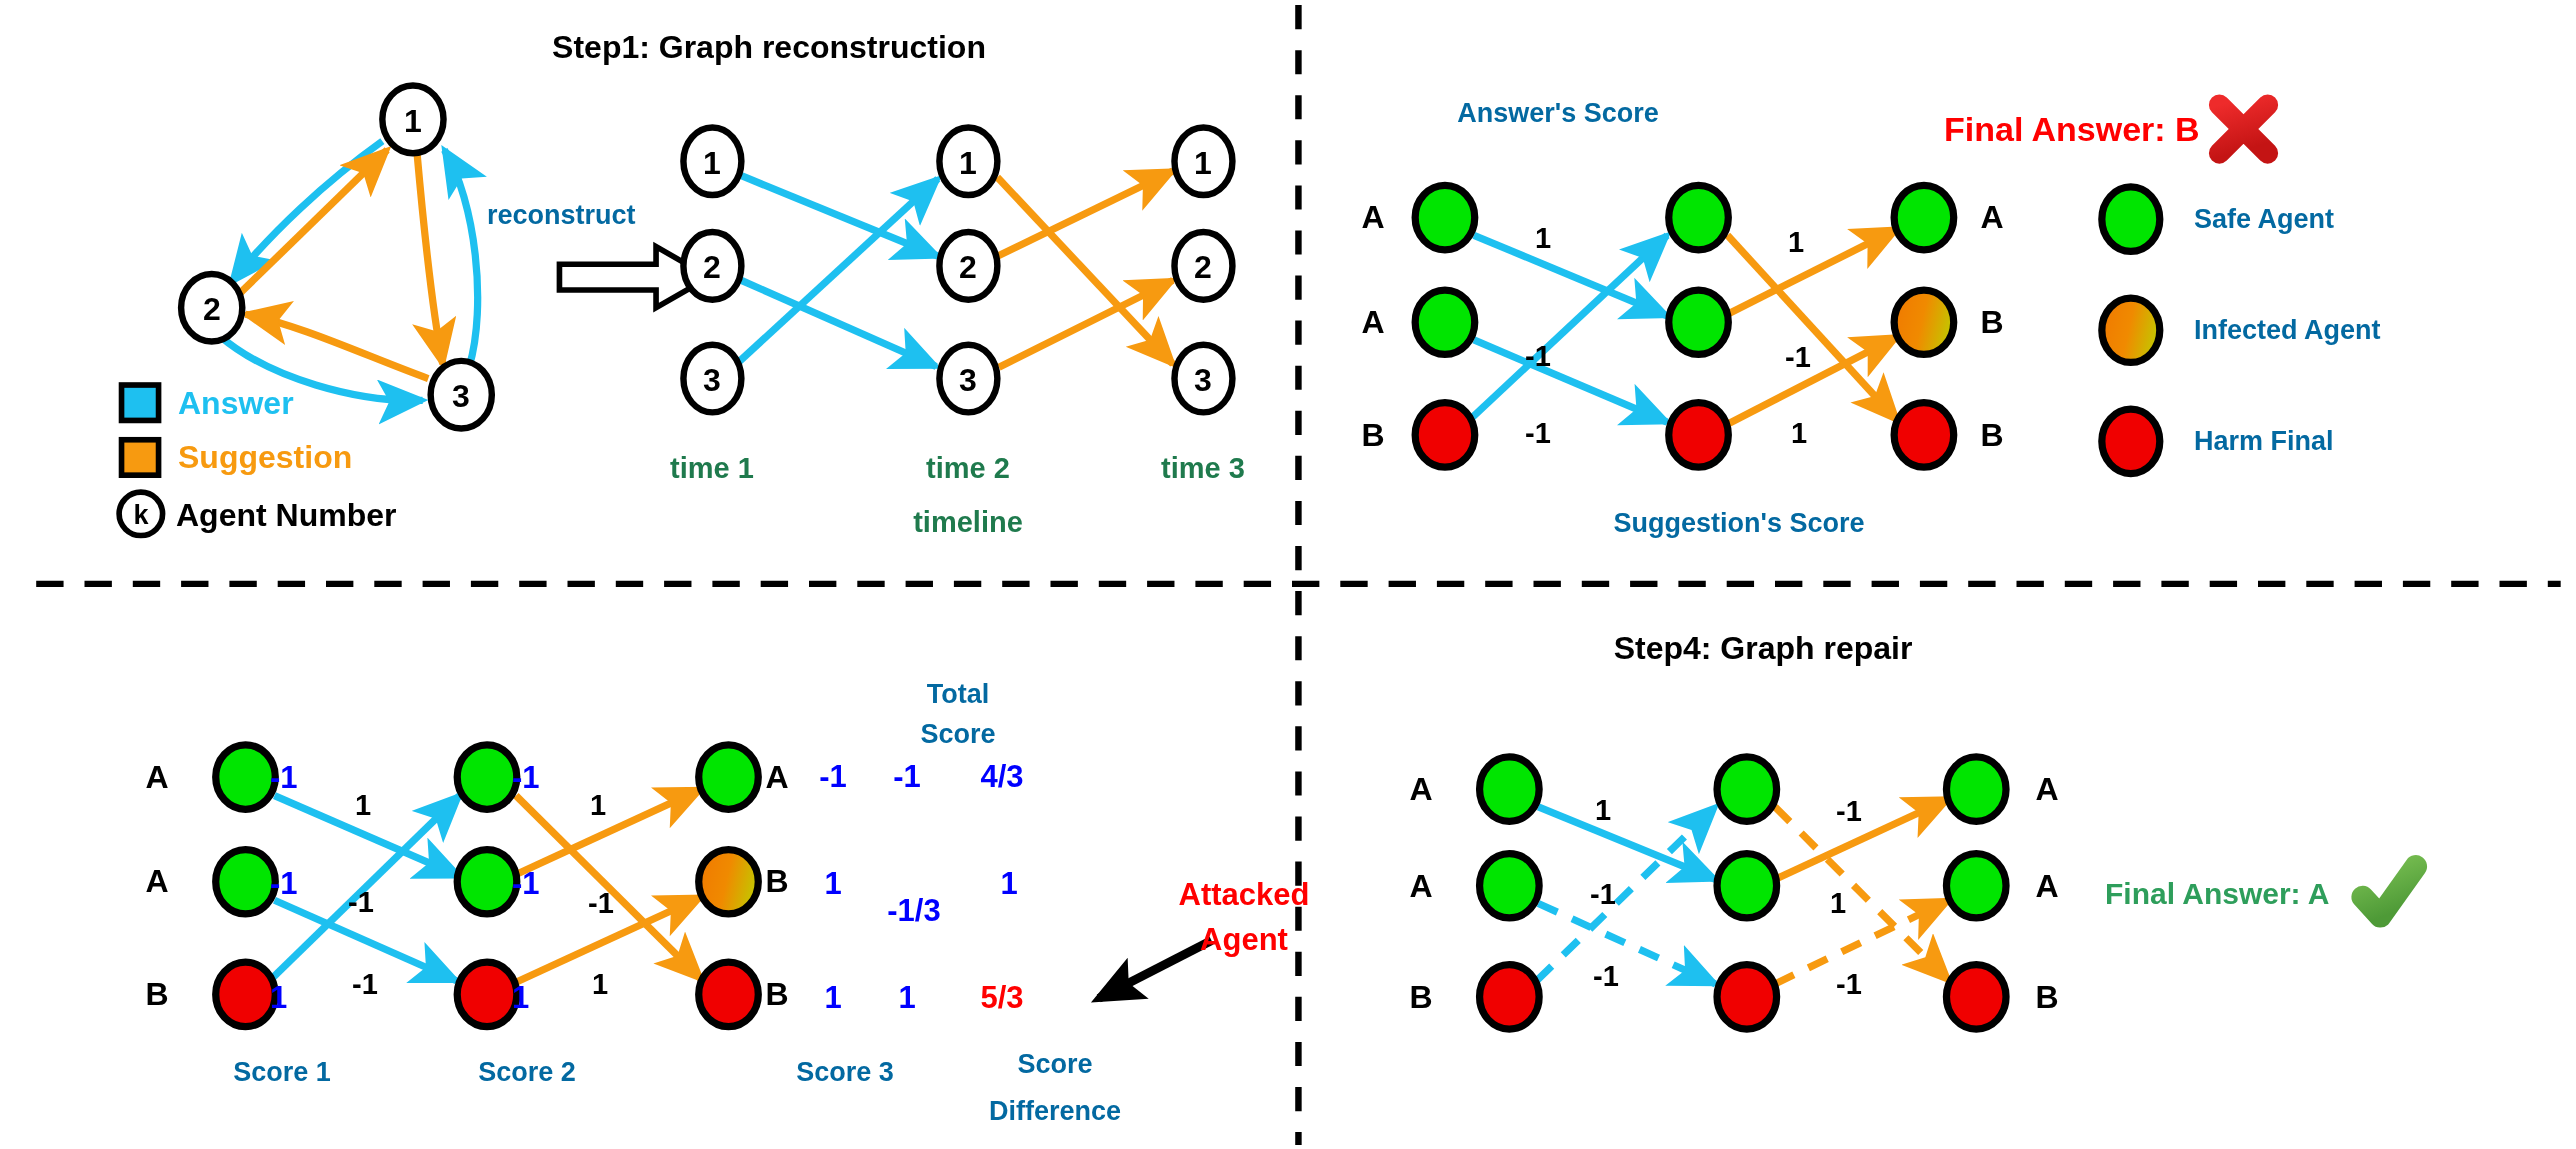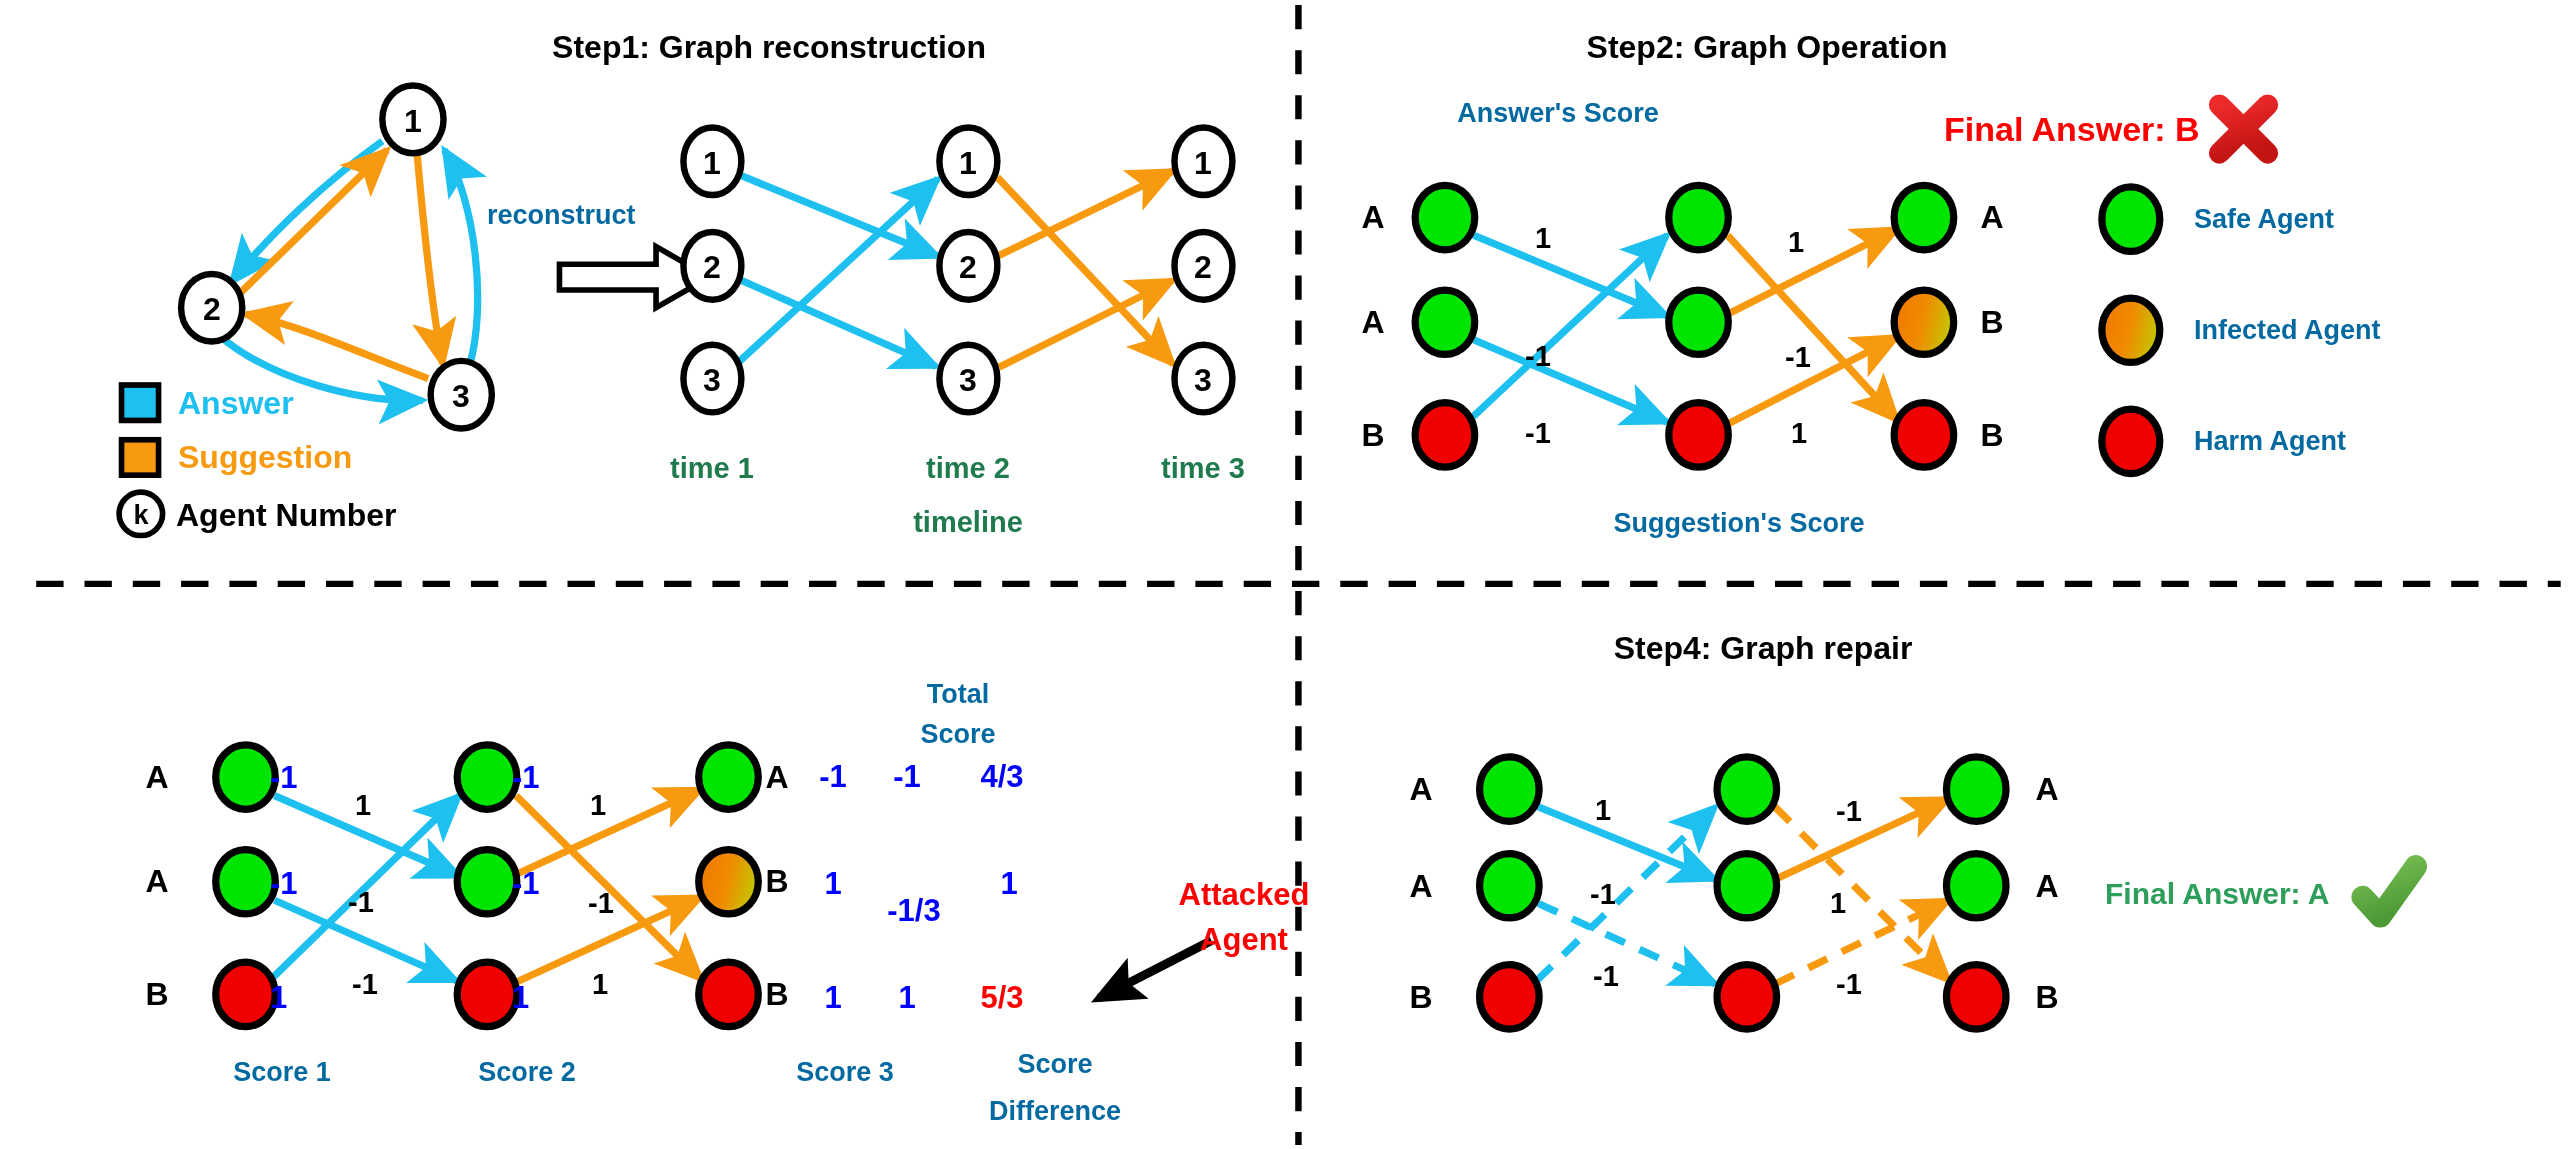--- a/index.html
+++ b/index.html
@@ -212,21 +212,20 @@
 <div class="txt tim ctr" style="left:708px;top:468px;">time 1</div>
 <div class="txt tim ctr" style="left:964px;top:468px;">time 2</div>
 <div class="txt tim ctr" style="left:1199px;top:468px;">time 3</div>
 <div class="txt tim ctr" style="left:964px;top:522px;">timeline</div>
 
 <div class="txt cyan cleft" style="left:174px;top:403px;">Answer</div>
 <div class="txt orng cleft" style="left:174px;top:457px;">Suggestion</div>
 <div class="txt lbl ctr" style="left:137px;top:515px;font-size:27px;">k</div>
 <div class="txt lbl cleft" style="left:172px;top:515px;">Agent Number</div>
 
-<div class="txt title ctop" style="left:1763px;top:29px;">Step2: Graph Operation</div>
 <div class="txt hdr ctr" style="left:1554px;top:113px;">Answer's Score</div>
 <div class="txt hdr ctr" style="left:1735px;top:523px;">Suggestion's Score</div>
 <div class="txt red cleft" style="left:1940px;top:129px;">Final Answer: B</div>
 
 <div class="txt lbl ctr" style="left:1369px;top:217px;">A</div>
 <div class="txt lbl ctr" style="left:1369px;top:322px;">A</div>
 <div class="txt lbl ctr" style="left:1369px;top:435px;">B</div>
 <div class="txt lbl ctr" style="left:1988px;top:217px;">A</div>
 <div class="txt lbl ctr" style="left:1988px;top:322px;">B</div>
 <div class="txt lbl ctr" style="left:1988px;top:435px;">B</div>
@@ -234,21 +233,21 @@
 <div class="txt wlbl ctr" style="left:1539px;top:238px;">1</div>
 <div class="txt wlbl ctr" style="left:1534px;top:356px;">-1</div>
 <div class="txt wlbl ctr" style="left:1534px;top:433px;">-1</div>
 
 <div class="txt wlbl ctr" style="left:1792px;top:242px;">1</div>
 <div class="txt wlbl ctr" style="left:1794px;top:357px;">-1</div>
 <div class="txt wlbl ctr" style="left:1795px;top:433px;">1</div>
 
 <div class="txt hdr cleft" style="left:2190px;top:219px;">Safe Agent</div>
 <div class="txt hdr cleft" style="left:2190px;top:330px;">Infected Agent</div>
-<div class="txt hdr cleft" style="left:2190px;top:441px;">Harm Agent</div>
+<div class="txt hdr cleft" style="left:2190px;top:441px;">Harm Final</div>
 
 <div class="txt hdr ctr" style="left:954px;top:694px;">Total</div>
 <div class="txt hdr ctr" style="left:954px;top:734px;">Score</div>
 
 <div class="txt lbl ctr" style="left:153px;top:777px;">A</div>
 <div class="txt lbl ctr" style="left:153px;top:881px;">A</div>
 <div class="txt lbl ctr" style="left:153px;top:994px;">B</div>
 
 <div class="txt score cleft" style="left:266px;top:778px;">-1</div>
 <div class="txt score cleft" style="left:266px;top:884px;">-1</div>

